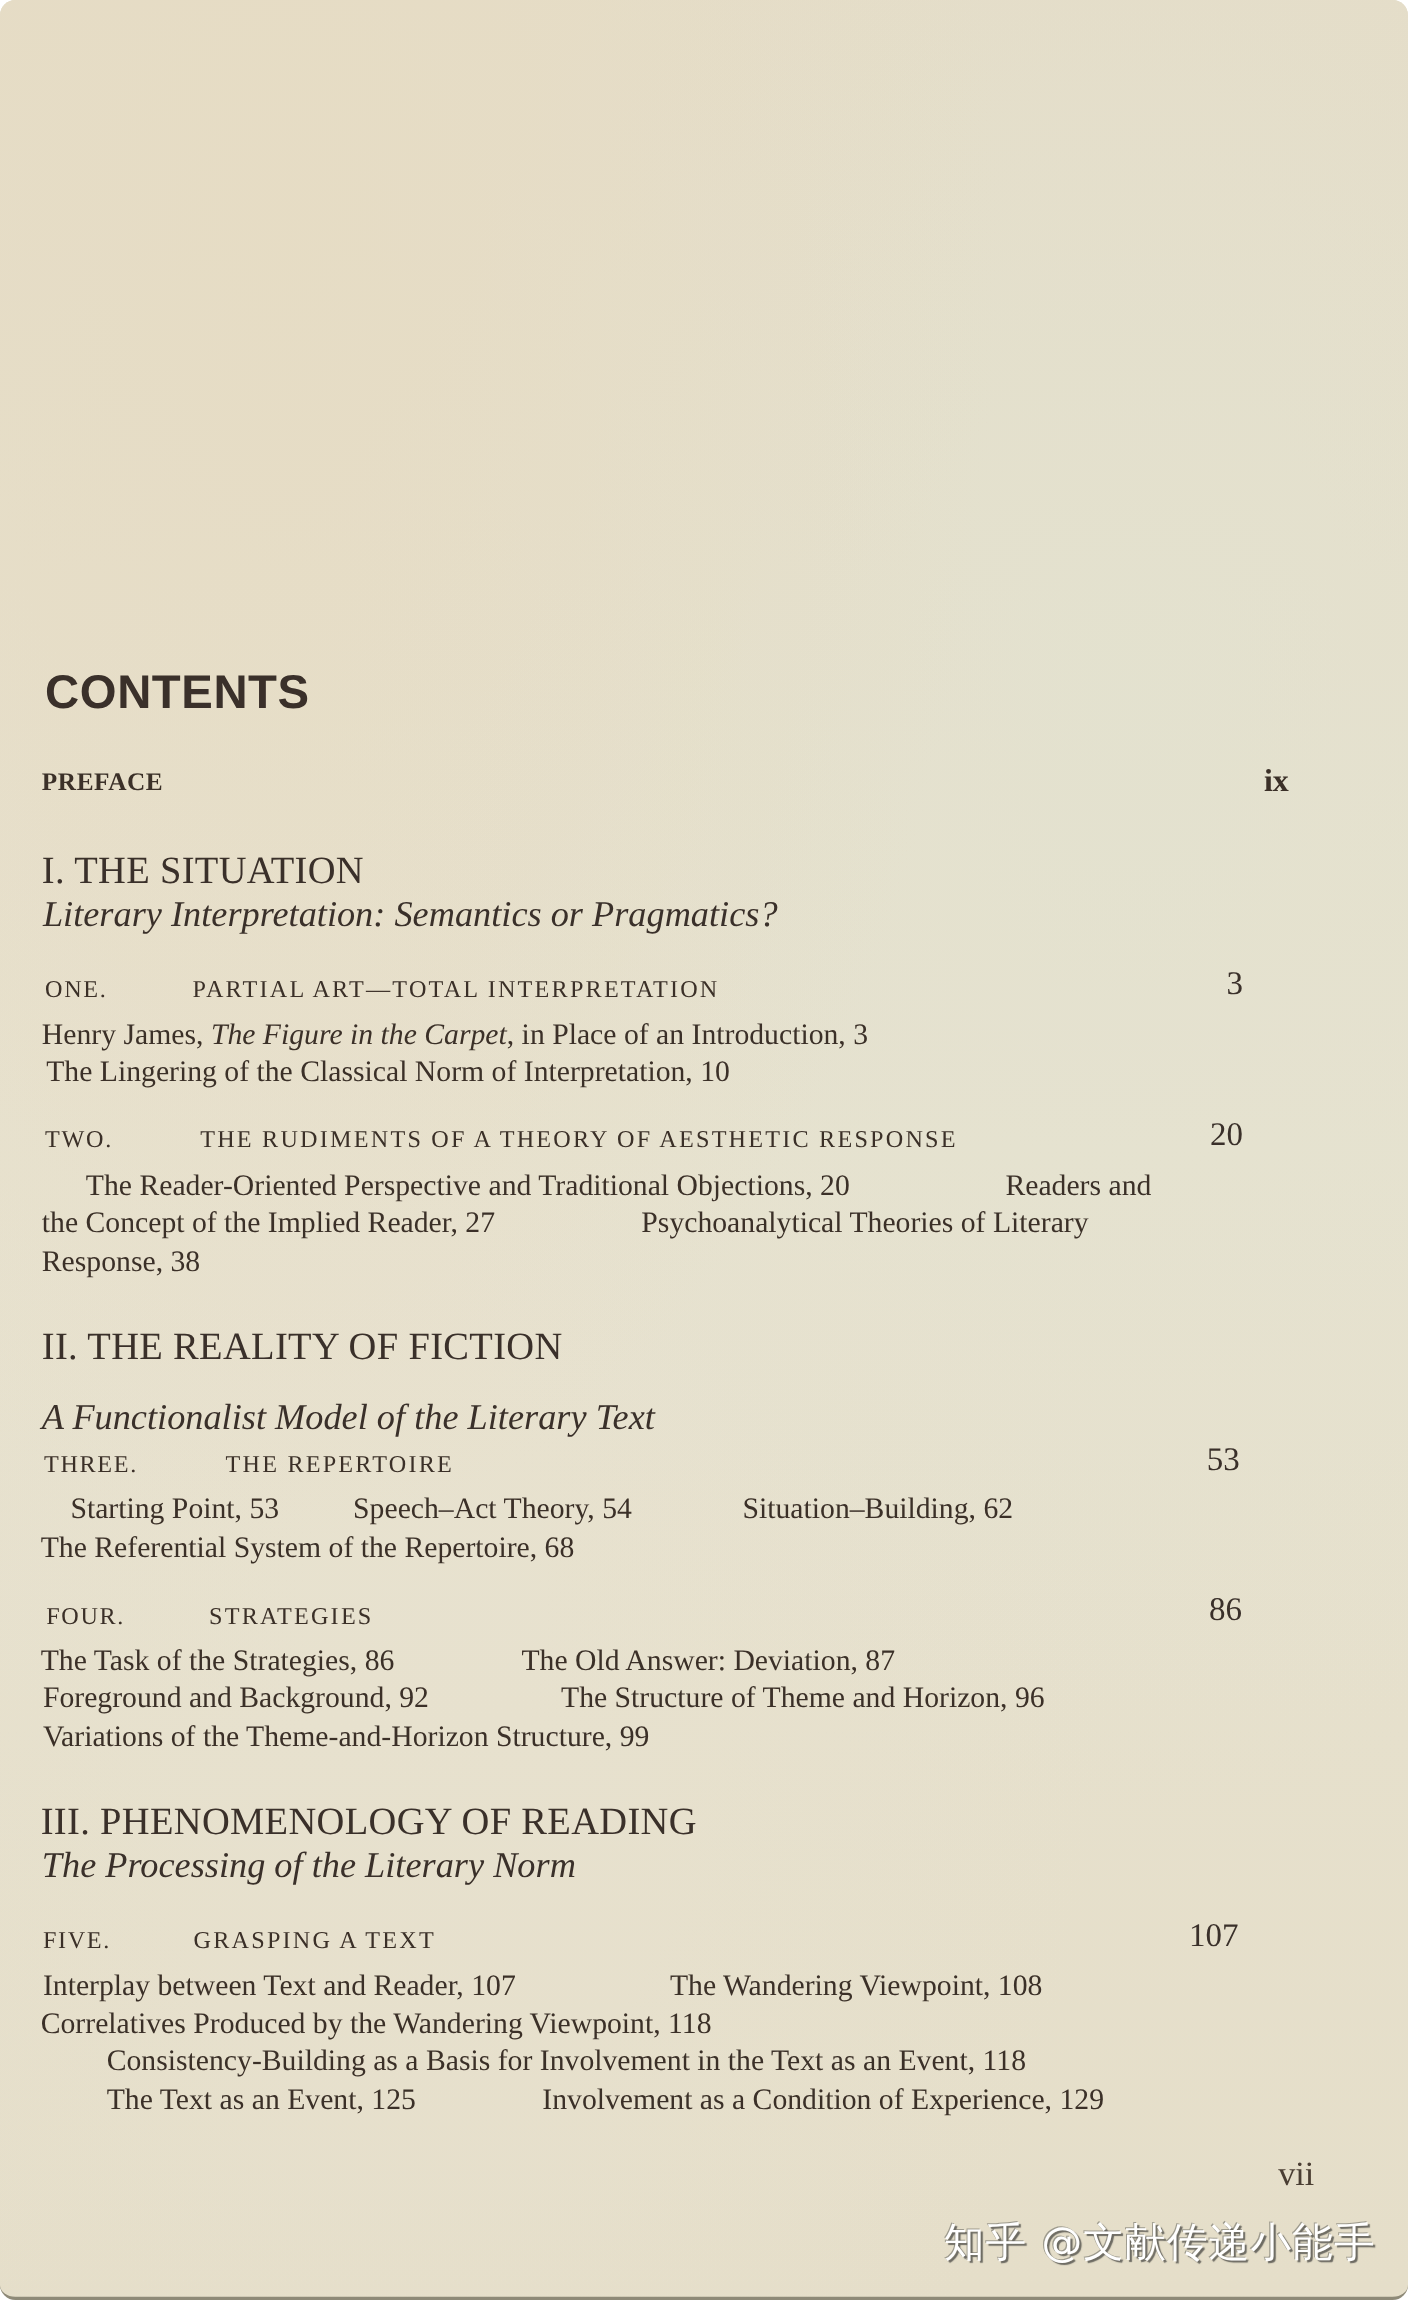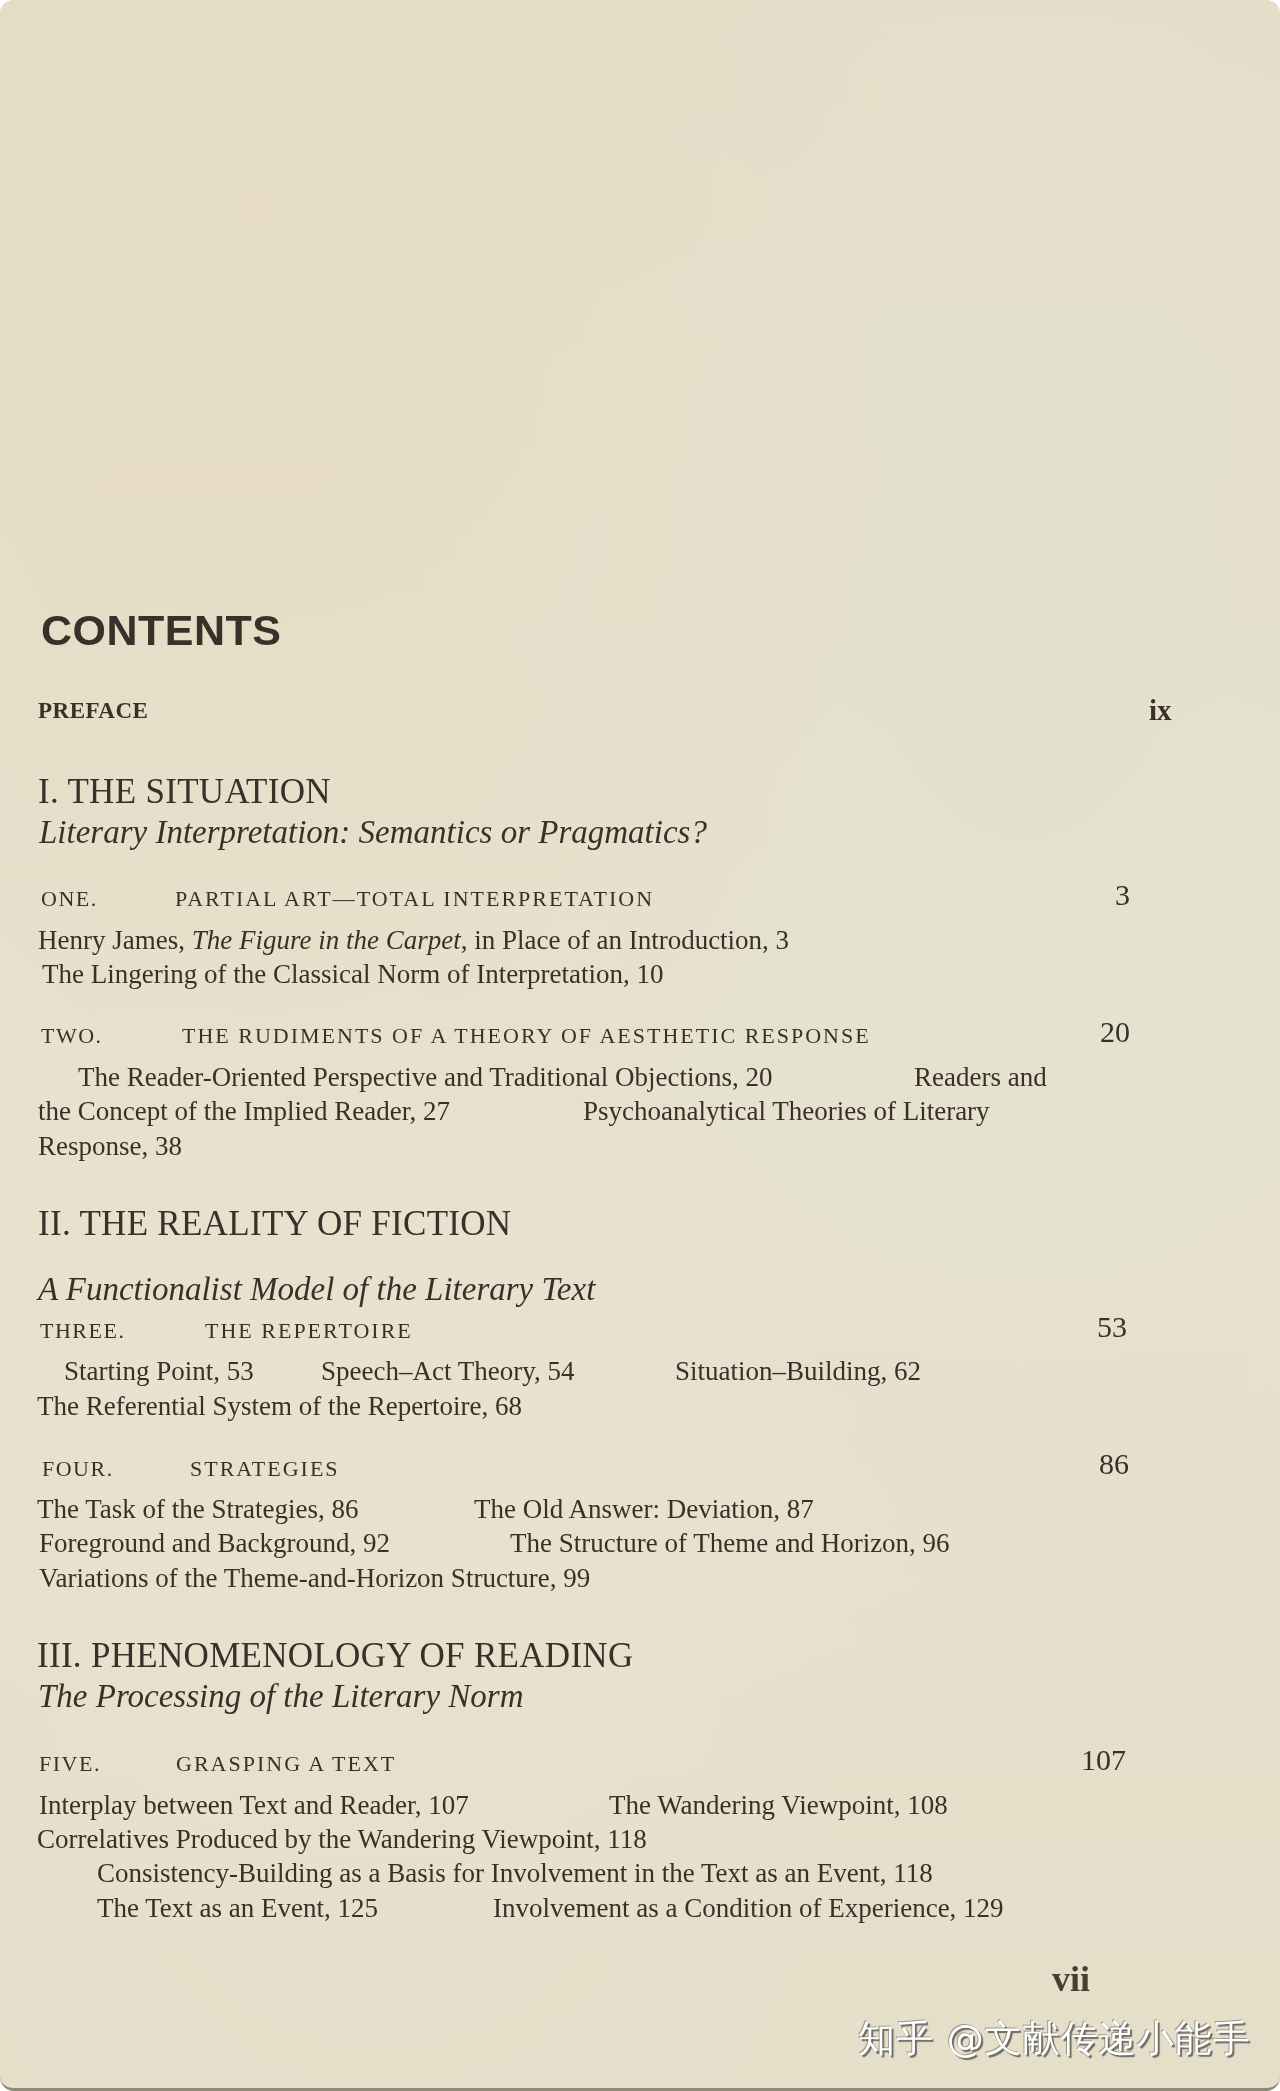--- a/index.html
+++ b/index.html
@@ -45,21 +45,21 @@
     .part-title { font-size: 35px; color: #3a302a; letter-spacing: 0.3px; }
     .part-sub { font-size: 33px; font-style: italic; color: #3a302a; }
 
     .chap-num { font-size: 22px; letter-spacing: 1.5px; }
     .chap-title { font-size: 22px; letter-spacing: 2px; }
     .chap-page { font-size: 30px; color: #3a302a; }
 
     .entry-line { font-size: 27px; color: #3b3028; }
     .ital { font-style: italic; }
 
-    .folio { left: 1052px; top: 1958px; font-size: 36px; font-weight: bold; color: #4a3e33; }
+    .folio { left: 1162px; top: 1958px; font-size: 31px; font-weight: normal; color: #4a3e33; }
 
     .watermark {
       left: 858px; top: 2014px;
       font-family: "DejaVu Sans", sans-serif;
       font-size: 37px;
       color: #ffffff;
       text-shadow: 2px 2px 1px #6c6a62, -1px -1px 0 #9e9b8e;
       letter-spacing: 1px;
     }
   </style>

